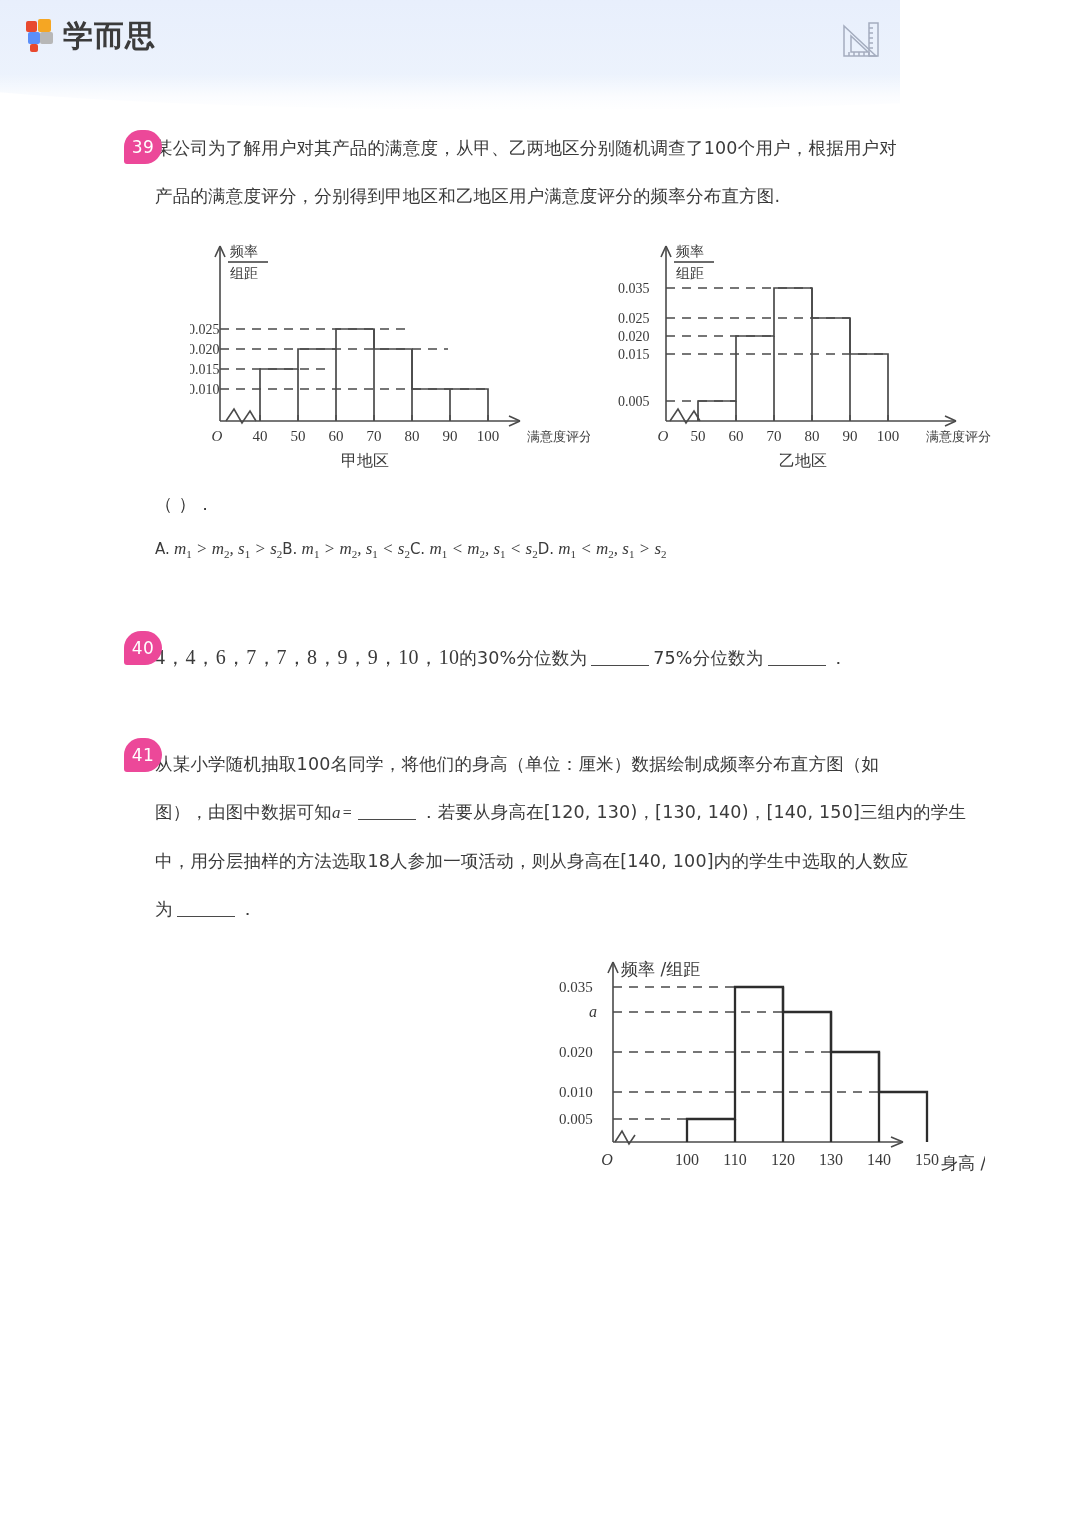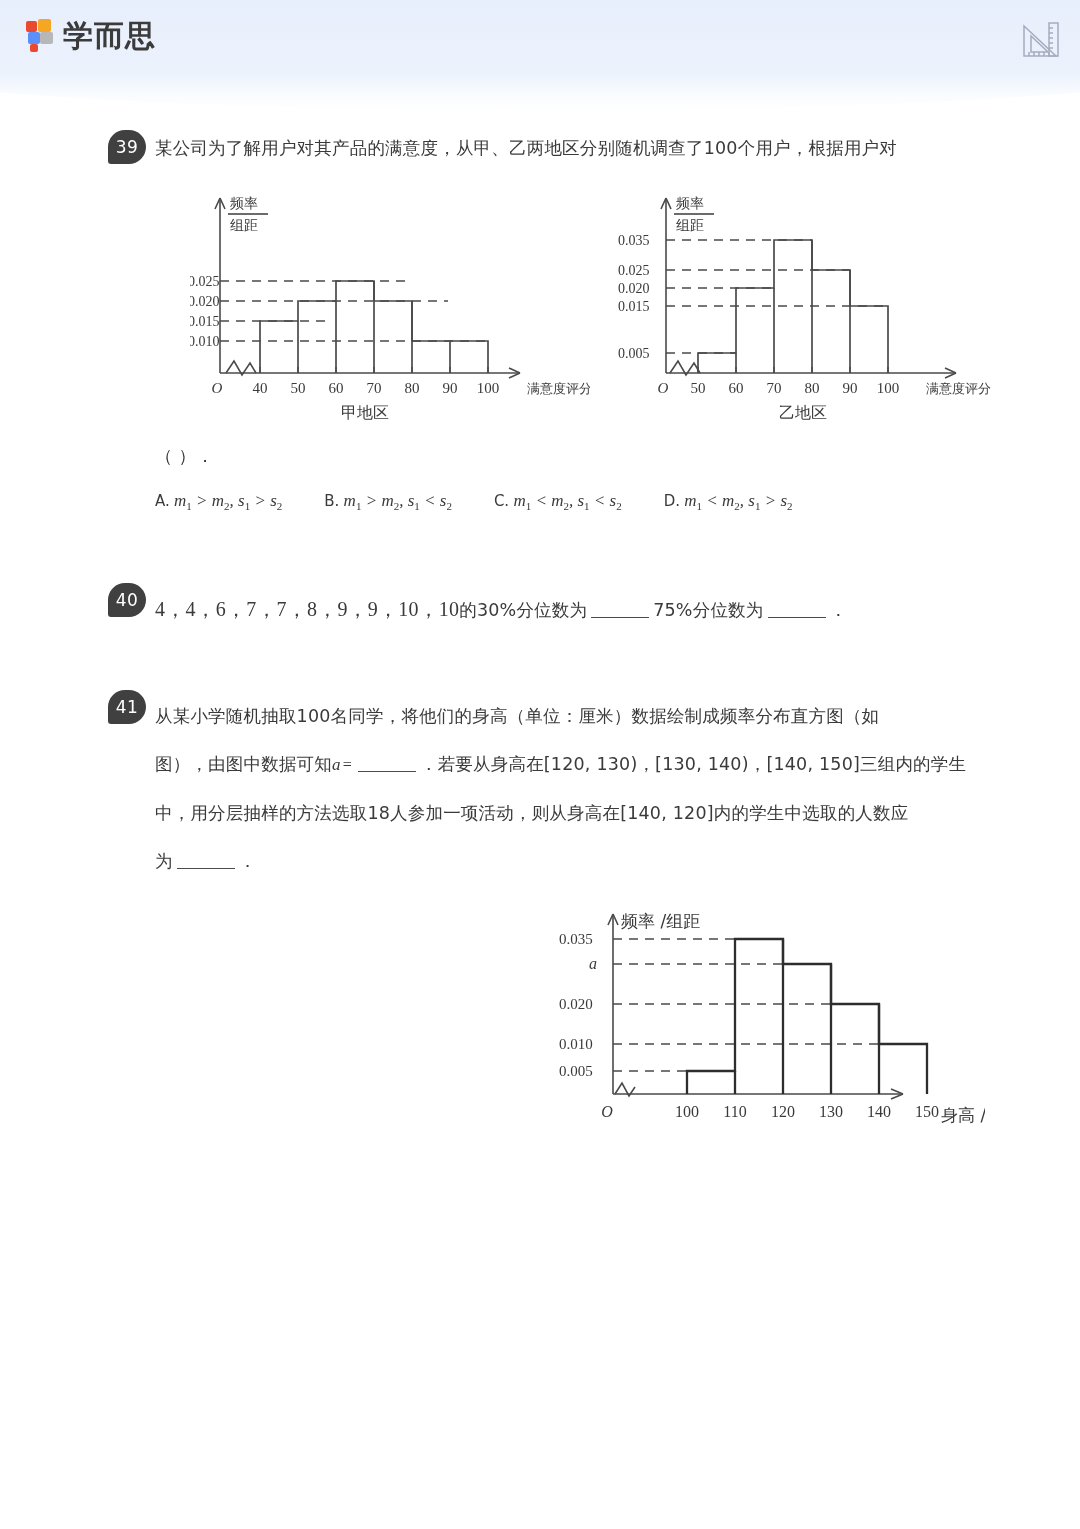--- a/index.html
+++ b/index.html
@@ -13,21 +13,21 @@
     font-family: "Liberation Serif", "DejaVu Serif", serif;
     position: relative;
     overflow: hidden;
     color: #404040;
   }
 
   
   #header {
     position: absolute;
     top: 0; left: 0;
-    width: 1080px;
+    width: 900px;
     height: 112px;
     overflow: hidden;
   }
   #header-bg {
     position: absolute;
     top: -130px;
     left: -120px;
     width: 1320px;
     height: 240px;
     background: linear-gradient(180deg, #e3ecfb 0%, #e8effc 55%, #eef4fd 100%);
@@ -92,24 +92,24 @@
   }
 
   .question {
     position: relative;
     padding-left: 155px;
     padding-right: 95px;
   }
 
   .qbadge {
     position: absolute;
-    left: 108px;
+    left: 124px;
     width: 38px;
     height: 34px;
-    background: #404040;
+    background: #ec4899;
     border-radius: 17px 17px 17px 3px;
     color: #ffffff;
     font-family: "DejaVu Sans", "Liberation Sans", sans-serif;
     font-size: 17px;
     display: flex;
     align-items: center;
     justify-content: center;
     letter-spacing: 0.5px;
   }
 
@@ -151,21 +151,20 @@
     vertical-align: -2px;
     height: 15px;
   }
 
   .choices {
     font-family: "Liberation Serif", "DejaVu Serif", serif;
     font-size: 17px;
     line-height: 42px;
     color: #3a3a3a;
     display: flex;
-    gap: 42px;
   }
   .choice-label { font-family: "DejaVu Sans", sans-serif; font-size: 15px; }
 
   
   .charts-row {
     display: flex;
     justify-content: flex-start;
     gap: 18px;
     margin-top: 6px;
     margin-left: 35px;
@@ -218,20 +217,21 @@
     </g>
   </svg>
 </div>
 
 <div id="content">
 
   <div class="question" style="margin-top:12px;">
     <div class="qbadge" style="top:6px;">39</div>
 
     <div class="qline">某公司为了解用户对其产品的满意度，从甲、乙两地区分别随机调查了100个用户，根据用户对</div>
+    <div class="qline">产品的满意度评分，分别得到甲地区和乙地区用户满意度评分的频率分布直方图.</div>
 
     <div class="charts-row">
 
       <div class="chart-box">
         <svg width="400" height="250" viewBox="0 0 400 250">
 
           <path class="axline" d="M30 195 L30 20"></path>
           <path class="axline" d="M30 20 l-5 11 M30 20 l5 11" fill="none"></path>
 
           <path class="axline" d="M30 195 L330 195"></path>
@@ -362,21 +362,21 @@
 
   <div class="question" style="margin-top:58px;">
     <div class="qbadge" style="top:-2px;">41</div>
 
     <div class="qline">从某小学随机抽取100名同学，将他们的身高（单位：厘米）数据绘制成频率分布直方图（如</div>
 
     <div class="qline">
       <span>图），由图中数据可知</span><span class="mathit">a</span><span class="mathrel">=</span><span class="blank"></span><span>．若要从身高在[120, 130)，[130, 140)，[140, 150]三组内的学生</span>
     </div>
 
-    <div class="qline">中，用分层抽样的方法选取18人参加一项活动，则从身高在[140, 120]内的学生中选取的人数应</div>
+    <div class="qline">中，用分层抽样的方法选取18人参加一项活动，则从身高在[140, 100]内的学生中选取的人数应</div>
 
     <div class="qline">
       <span>为</span><span class="blank"></span><span>．</span>
     </div>
 
     <div class="chart-single">
       <svg width="430" height="250" viewBox="0 0 430 250">
         <path class="axline" d="M58 205 L58 25" stroke-width="1.8"></path>
         <path class="axline" d="M58 25 l-5 11 M58 25 l5 11" stroke-width="1.8"></path>
         <path class="axline" d="M58 205 L348 205" stroke-width="1.8"></path>

